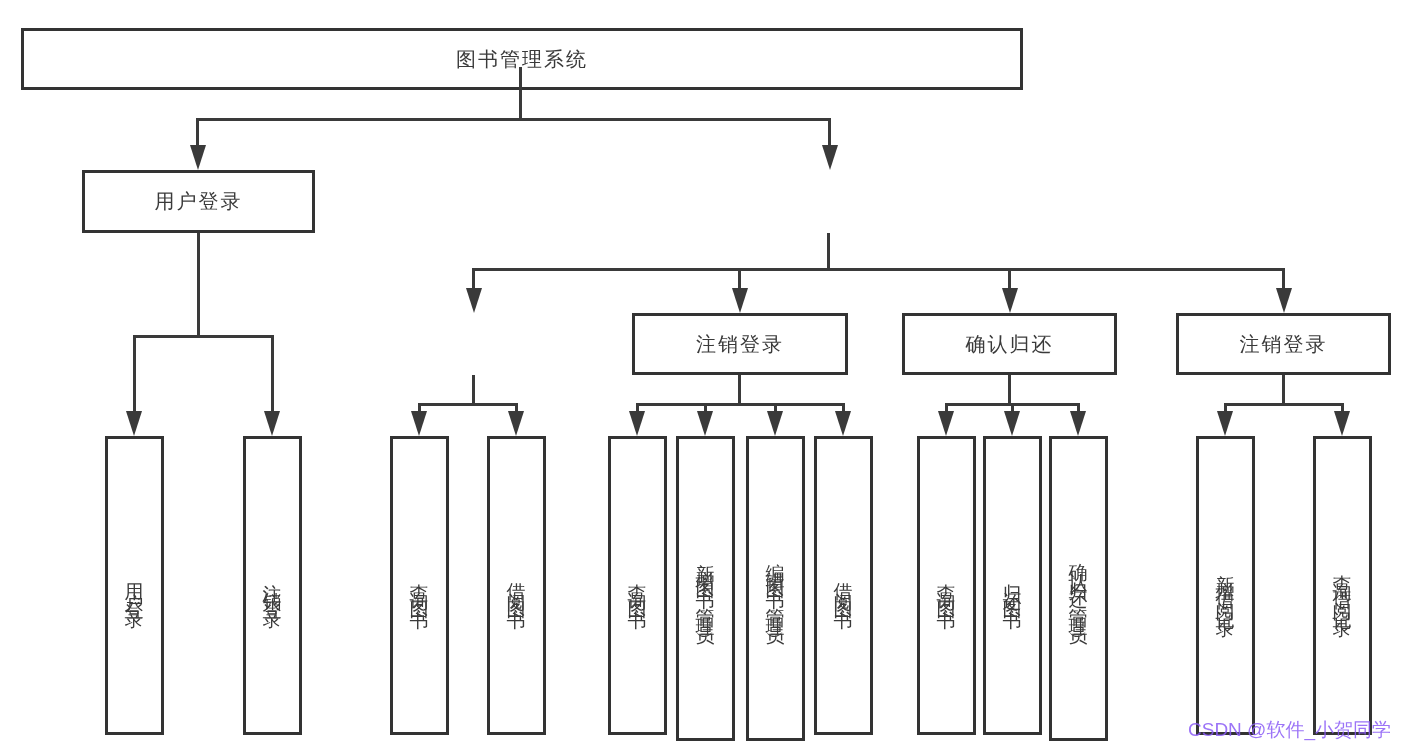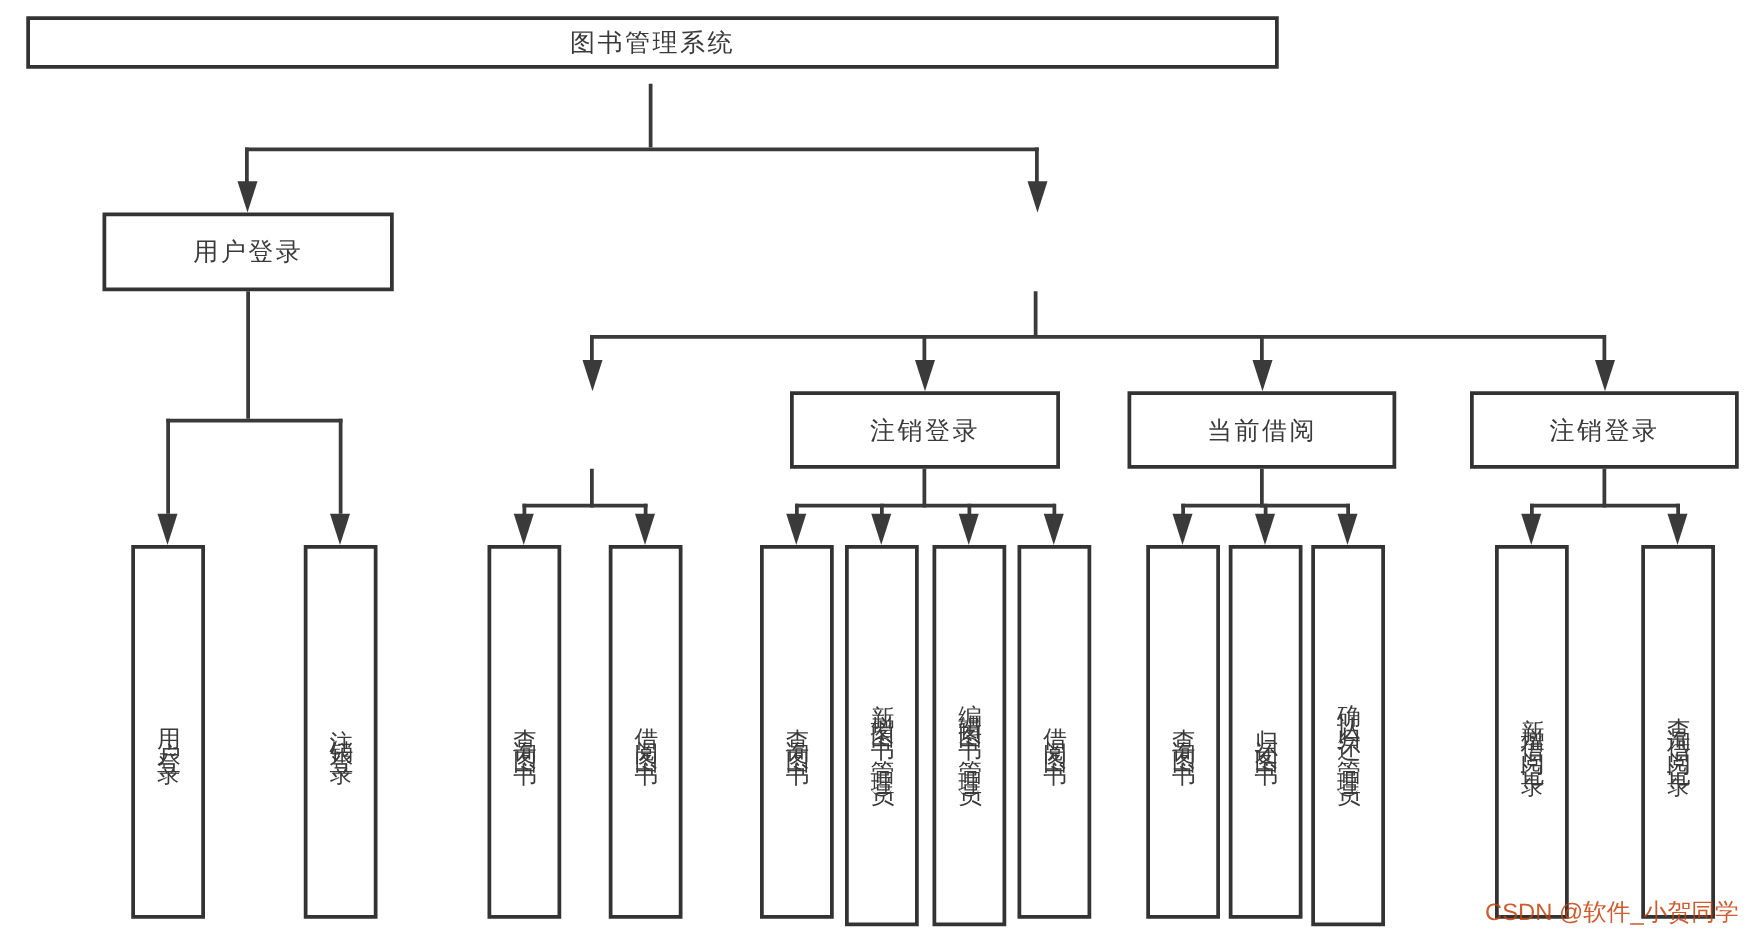--- a/index.html
+++ b/index.html
@@ -9,29 +9,29 @@
   .box{position:absolute;border:3px solid #333333;background:#ffffff;box-sizing:border-box;
        display:flex;align-items:center;justify-content:center;color:#3a3a3a;}
   .box.h span{font-size:20px;letter-spacing:2px;white-space:nowrap;}
   .box.v span{writing-mode:vertical-rl;font-size:19px;letter-spacing:9px;line-height:1;}
 
   .vl{position:absolute;width:3px;background:#3a3a3a;}
   .hl{position:absolute;height:3px;background:#3a3a3a;}
   .ah{position:absolute;width:0;height:0;border-left:8px solid transparent;
       border-right:8px solid transparent;border-top:25px solid #3a3a3a;}
 
-  .watermark{position:absolute;left:1188px;top:717px;font-size:19px;color:#c2410c;
+  .watermark{position:absolute;left:1188px;top:717px;font-size:19px;color:#8b5cf6;
              opacity:.85;white-space:nowrap;z-index:5;}
 </style>
 </head>
 <body>
 
 <div id="stage">
 
-  <div class="box h" style="left:21px;top:13px;width:1002px;height:42px">
+  <div class="box h" style="left:21px;top:28px;width:1002px;height:62px">
     <span>图书管理系统</span>
   </div>
 
   <div class="vl" style="left:519px;top:67px;height:51px"></div>
   <div class="hl" style="left:196px;top:118px;width:635px"></div>
   <div class="vl" style="left:196px;top:118px;height:28px"></div>
   <div class="ah" style="left:190px;top:145px"></div>
   <div class="vl" style="left:828px;top:118px;height:28px"></div>
   <div class="ah" style="left:822px;top:145px"></div>
 
@@ -54,21 +54,21 @@
   <div class="ah" style="left:732px;top:288px"></div>
   <div class="vl" style="left:1008px;top:268px;height:20px"></div>
   <div class="ah" style="left:1002px;top:288px"></div>
   <div class="vl" style="left:1282px;top:268px;height:20px"></div>
   <div class="ah" style="left:1276px;top:288px"></div>
 
   <div class="box h" style="left:632px;top:313px;width:216px;height:62px">
     <span>注销登录</span>
   </div>
   <div class="box h" style="left:902px;top:313px;width:215px;height:62px">
-    <span>当前借阅</span>
+    <span>确认归还</span>
   </div>
   <div class="box h" style="left:1176px;top:313px;width:215px;height:62px">
     <span>注销登录</span>
   </div>
 
   <div class="vl" style="left:472px;top:375px;height:31px"></div>
   <div class="hl" style="left:418px;top:403px;width:100px"></div>
   <div class="vl" style="left:418px;top:403px;height:10px"></div>
   <div class="ah" style="left:411px;top:411px"></div>
   <div class="vl" style="left:515px;top:403px;height:10px"></div>

